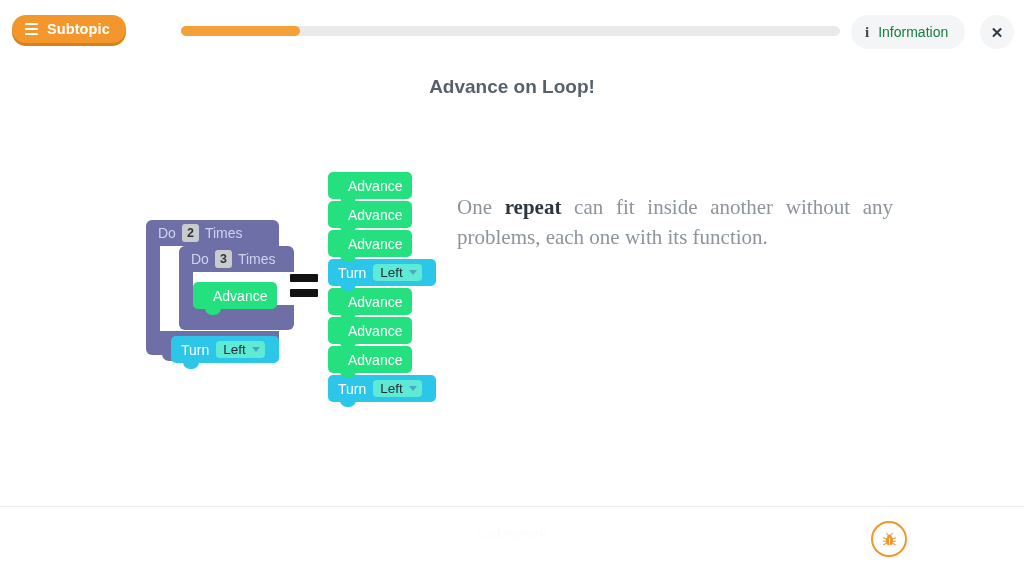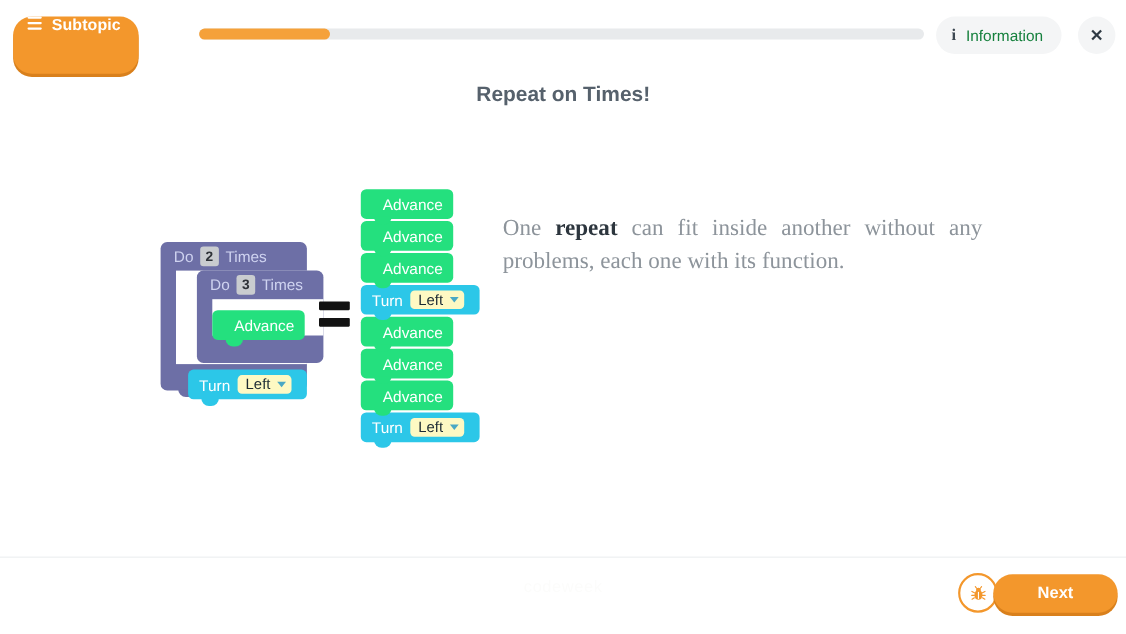--- a/index.html
+++ b/index.html
@@ -11,25 +11,25 @@
   }
   .page { position: relative; width: 1024px; height: 576px; background: #fff; }
 
   
   .header {
     position: absolute; top: 0; left: 0; width: 1024px; height: 60px;
     display: flex; align-items: center;
   }
   .subtopic-btn {
     position: absolute; left: 12px; top: 15px;
-    height: 52px; padding: 0 16px 0 13px;
+    height: 28px; padding: 0 16px 0 13px;
     background: #f3972c;
     border: none; border-radius: 17px;
     box-shadow: 0 3px 0 #d9801c;
-    display: flex; gap: 9px;
+    display: flex; align-items: center; gap: 9px;
     cursor: pointer;
   }
   .hamburger { display: flex; flex-direction: column; gap: 3px; }
   .hamburger span { display: block; width: 13px; height: 2px; background: #fff; border-radius: 1px; }
   .subtopic-label { color: #fff; font-size: 14.5px; font-weight: 700; letter-spacing: .1px; }
 
   .progress-track {
     position: absolute; left: 181px; top: 26px;
     width: 659px; height: 10px;
     background: #e8eaec; border-radius: 5px;
@@ -108,21 +108,21 @@
   .blk {
     position: absolute; height: 27px;
     border-radius: 5px; display: flex; align-items: center;
     padding: 0 10px; gap: 7px; white-space: nowrap;
   }
   .blk-green { background: #24e07e; padding-left: 20px; }
   .blk-cyan  { background: #2cc7e8; }
   .blk-text  { color: #ffffff; font-size: 14px; }
   .dropdown {
     display: inline-flex; align-items: center; gap: 6px;
-    background: #fef9c3; border-radius: 4px; padding: 1px 5px 1px 7px;
+    background: #5eead4; border-radius: 4px; padding: 1px 5px 1px 7px;
   }
   .dropdown-val { color: #1c2a33; font-size: 13.5px; }
   .caret { width: 0; height: 0; border-left: 4px solid transparent; border-right: 4px solid transparent; border-top: 5px solid #4aa8c4; }
 
   .adv-inner { left: 47px; top: 62px; width: 84px; }
   .turn-inner { left: 25px; top: 116px; width: 108px; }
 
   
   .equals { position: absolute; left: 290px; top: 124px; }
   .equals span { display: block; width: 28px; height: 8px; background: #121212; border-radius: 1px; }
@@ -192,21 +192,21 @@
     <button class="info-btn">
       <span class="info-i">i</span>
       <span class="info-label">Information</span>
     </button>
 
     <button class="close-btn">
       <span class="close-x">✕</span>
     </button>
   </div>
 
-  <div class="page-title">Repeat on Times!</div>
+  <div class="page-title">Advance on Loop!</div>
 
   <div class="content">
 
     <div class="nested-wrap">
 
       <div class="outer-loop">
         <div class="outer-loop-mouth"></div>
         <div class="loop-head">
           <span class="loop-word">Do</span>
           <span class="count-chip">2</span>
@@ -302,14 +302,13 @@
   <button class="bug-btn">
     <svg width="17" height="17" viewBox="0 0 24 24">
       <ellipse cx="12" cy="14" rx="5.2" ry="6.2" fill="#f3972c"></ellipse>
       <ellipse cx="12" cy="7.6" rx="3.2" ry="2.8" fill="#f3972c"></ellipse>
       <rect x="11.3" y="10" width="1.4" height="9" fill="#fff"></rect>
       <path d="M9.6 5.3 L8 3.2 M14.4 5.3 L16 3.2" stroke="#f3972c" stroke-width="1.5" fill="none" stroke-linecap="round"></path>
       <path d="M6.8 11 L3.6 9.4 M6.8 14.5 L3.4 14.5 M6.8 17.6 L3.8 19.4 M17.2 11 L20.4 9.4 M17.2 14.5 L20.6 14.5 M17.2 17.6 L20.2 19.4" stroke="#f3972c" stroke-width="1.5" fill="none" stroke-linecap="round"></path>
     </svg>
   </button>
 
-  <button class="next-btn">Next</button>
 </div>
 
 </body></html>

